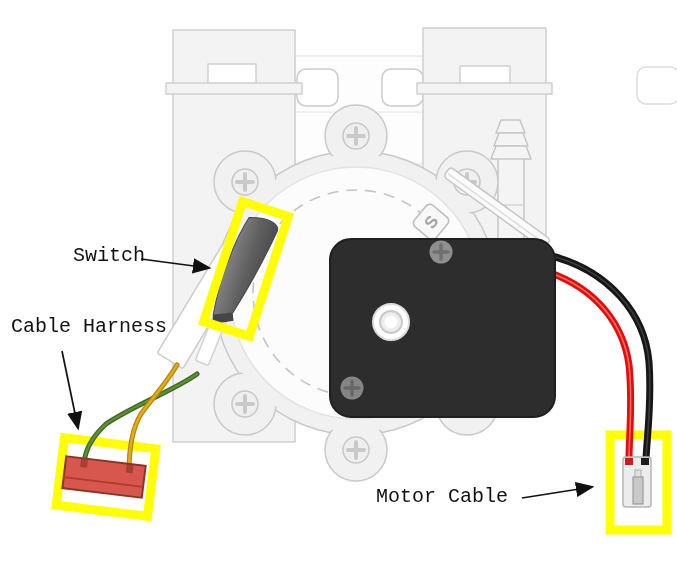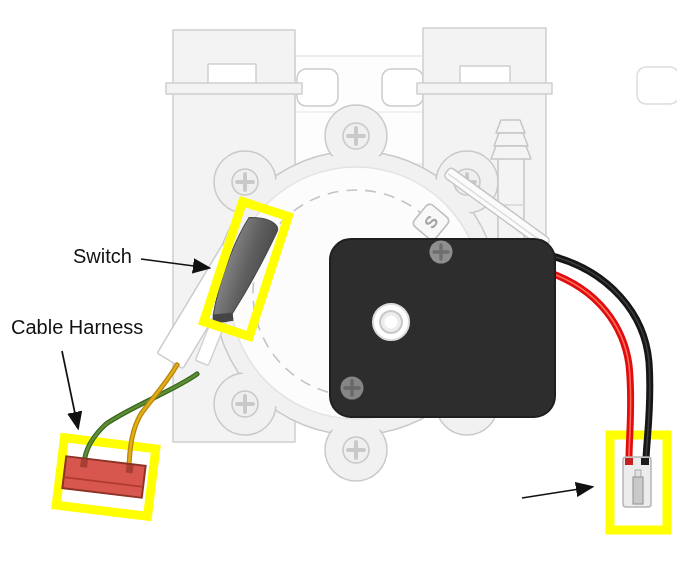--- a/index.html
+++ b/index.html
@@ -3,21 +3,21 @@
 <meta charset="utf-8">
 <style>
   html,body{margin:0;padding:0;background:#ffffff;}
   .stage{
     position:relative;width:677px;height:561px;background:#ffffff;overflow:hidden;
     font-family:"Liberation Sans", sans-serif;
   }
   .stage svg{position:absolute;left:0;top:0;}
   .callout{
     position:absolute;color:#111111;font-size:20px;line-height:1.1;
-    white-space:nowrap;font-family:Liberation Sans, sans-serif;
+    white-space:nowrap;font-family:Liberation Mono, monospace;
   }
   #label-switch{left:73px;top:245px;}
   #label-harness{left:11px;top:316px;}
   #label-motor-cable{left:376px;top:486px;}
 </style>
 </head>
 <body>
 
 <div class="stage">
 
@@ -176,13 +176,14 @@
 
   <g stroke="#111111" stroke-width="1.7" fill="none">
     <line x1="141" y1="259" x2="209" y2="268" marker-end="url(#arrowhead)"></line>
     <line x1="62" y1="351" x2="78" y2="428" marker-end="url(#arrowhead)"></line>
     <line x1="522" y1="498" x2="592" y2="487" marker-end="url(#arrowhead)"></line>
   </g>
 </svg>
 
   <div class="callout" id="label-switch">Switch</div>
   <div class="callout" id="label-harness">Cable Harness</div>
+  <div class="callout" id="label-motor-cable">Motor Cable</div>
 </div>
 
 </body></html>

